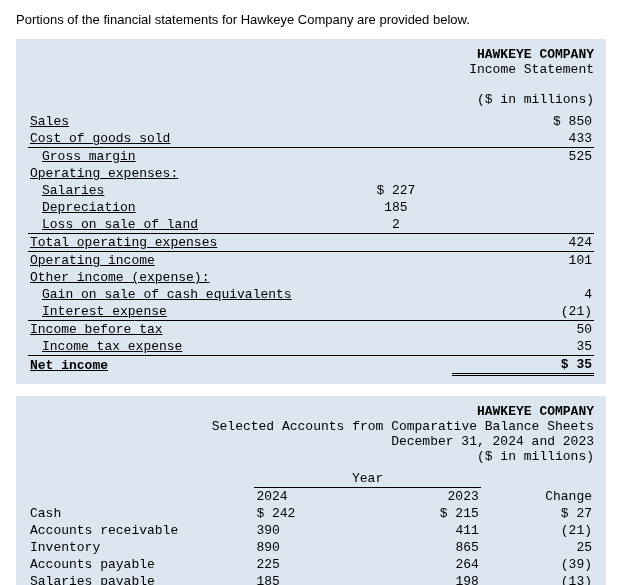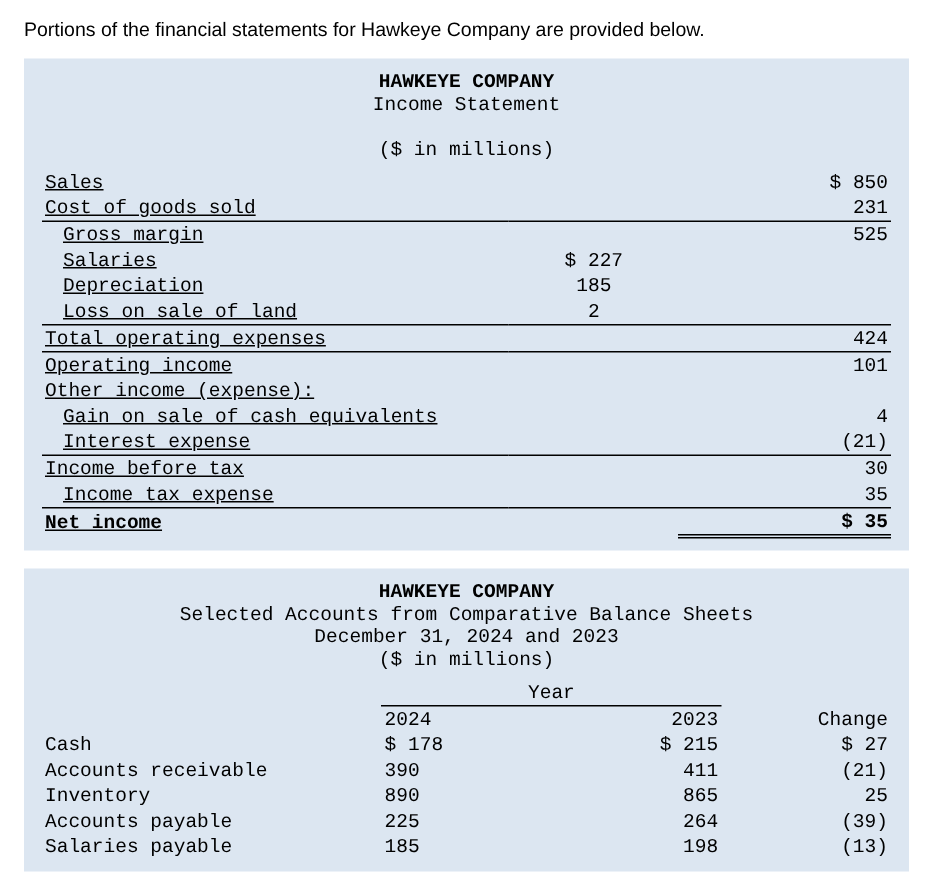--- a/index.html
+++ b/index.html
@@ -15,21 +15,21 @@
       font-family: Arial, sans-serif;
       font-size: 13px;
       margin-bottom: 12px;
     }
     .statement-box {
       background: #dce6f1;
       padding: 8px 12px;
       margin-bottom: 12px;
     }
     .statement-header {
-      text-align: center;
+      text-align: right;
       margin-bottom: 6px;
       font-family: 'Courier New', Courier, monospace;
       font-size: 13px;
     }
     .statement-header .company-name {
       font-weight: bold;
       display: block;
     }
     table.income-stmt {
       width: 100%;
@@ -78,26 +78,31 @@
   <table class="income-stmt">
     <tbody id="income-tbody">
         <tr>
           <td class="col-label">Sales</td>
           <td class="col-mid"></td>
           <td class="col-right">$ 850</td>
         </tr>
         <tr>
           <td class="col-label">Cost of goods sold</td>
           <td class="col-mid"></td>
-          <td class="col-right">231</td>
+          <td class="col-right">433</td>
         </tr>
         <tr class="border-top">
           <td class="col-label indent1">Gross margin</td>
           <td class="col-mid"></td>
           <td class="col-right">525</td>
+        </tr>
+        <tr>
+          <td class="col-label">Operating expenses:</td>
+          <td class="col-mid"></td>
+          <td class="col-right"></td>
         </tr>
         <tr>
           <td class="col-label indent1">Salaries</td>
           <td class="col-mid">$ 227</td>
           <td class="col-right"></td>
         </tr>
         <tr>
           <td class="col-label indent1">Depreciation</td>
           <td class="col-mid">185</td>
           <td class="col-right"></td>
@@ -128,21 +133,21 @@
           <td class="col-right">4</td>
         </tr>
         <tr>
           <td class="col-label indent1">Interest expense</td>
           <td class="col-mid"></td>
           <td class="col-right">(21)</td>
         </tr>
         <tr class="border-top">
           <td class="col-label">Income before tax</td>
           <td class="col-mid"></td>
-          <td class="col-right">30</td>
+          <td class="col-right">50</td>
         </tr>
         <tr>
           <td class="col-label indent1">Income tax expense</td>
           <td class="col-mid"></td>
           <td class="col-right">35</td>
         </tr>
         <tr class="border-top border-double">
           <td class="col-label" style="font-weight: bold;">Net income</td>
           <td class="col-mid"></td>
           <td class="col-right" style="font-weight: bold;">$ 35</td>
@@ -166,21 +171,21 @@
           <td></td>
         </tr>
         <tr>
           <td class="bs-label"></td>
           <td class="bs-2024">2024</td>
           <td class="bs-2023">2023</td>
           <td class="bs-change">Change</td>
         </tr>
         <tr>
           <td class="bs-label">Cash</td>
-          <td class="bs-2024">$ 178</td>
+          <td class="bs-2024">$ 242</td>
           <td class="bs-2023">$ 215</td>
           <td class="bs-change">$ 27</td>
         </tr>
         <tr>
           <td class="bs-label">Accounts receivable</td>
           <td class="bs-2024">390</td>
           <td class="bs-2023">411</td>
           <td class="bs-change">(21)</td>
         </tr>
         <tr>

